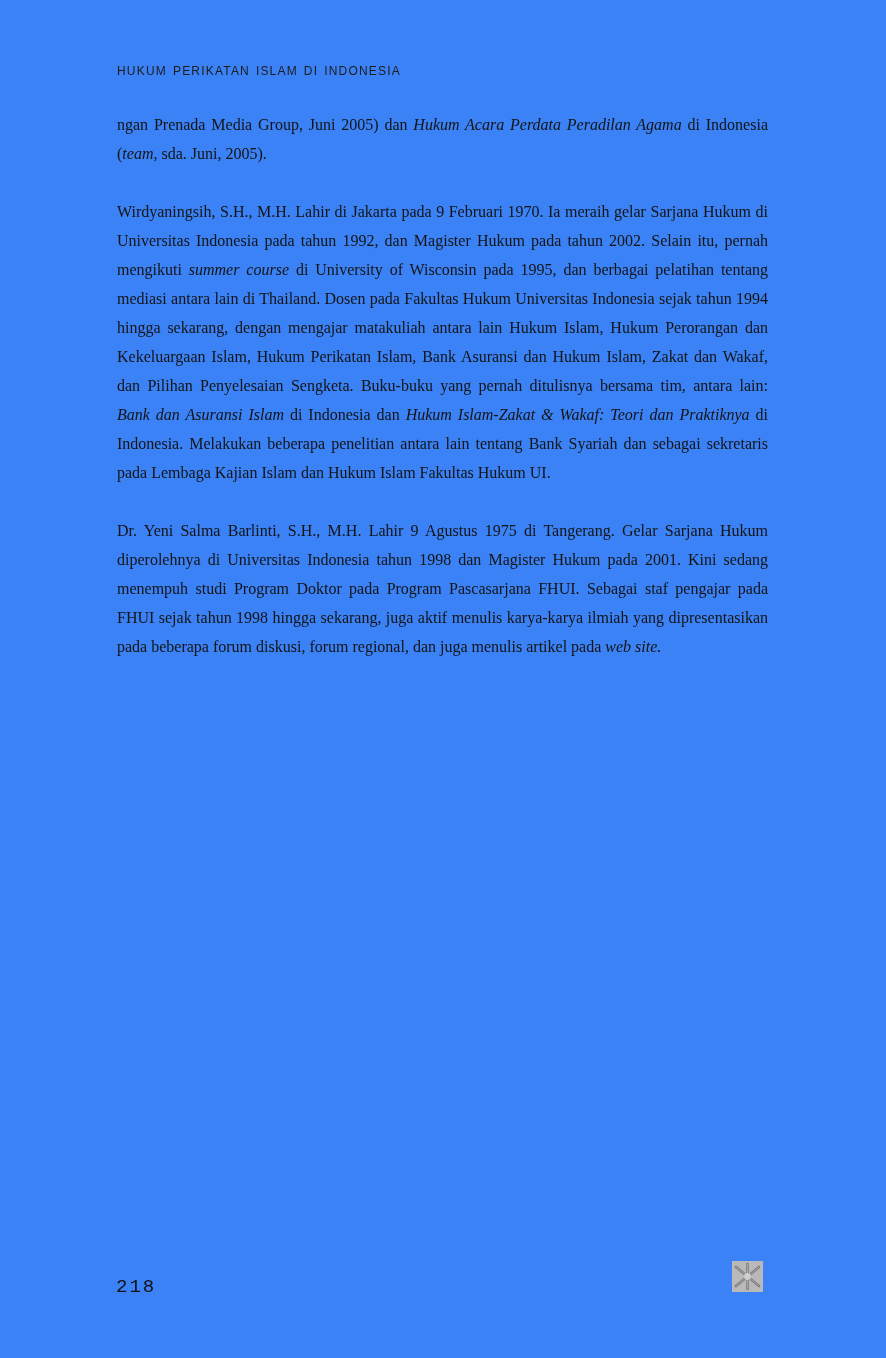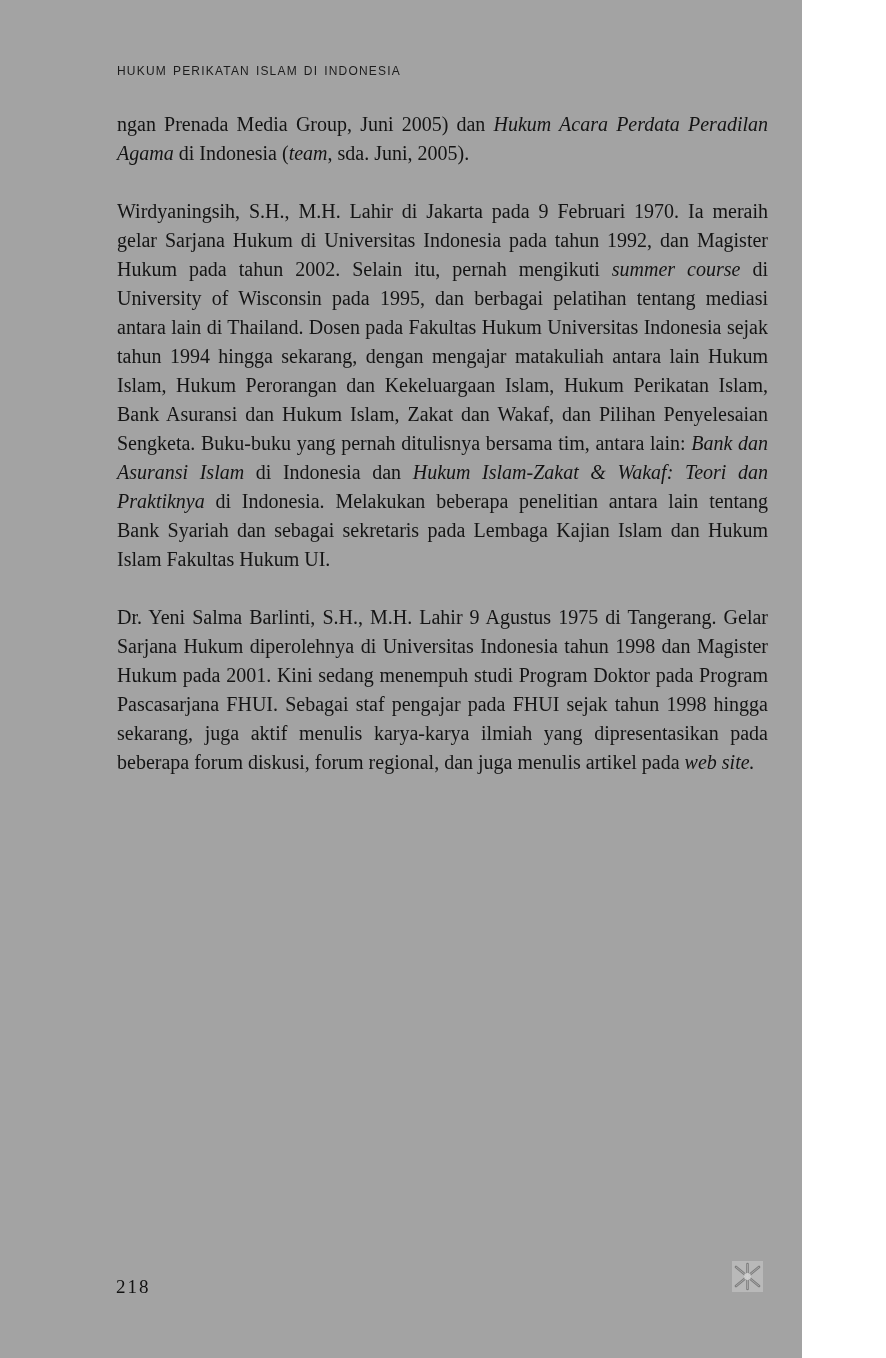--- a/index.html
+++ b/index.html
@@ -2,23 +2,23 @@
 <html><head>
 <meta charset="utf-8">
 <style>
   html, body {
     margin: 0;
     padding: 0;
     background: #ffffff;
   }
   .page {
     position: relative;
-    width: 802px;
+    width: 886px;
     height: 1358px;
-    background: #a3a3a3;
+    background: #3b82f6;
     overflow: hidden;
     font-family: "Liberation Serif", serif;
     color: #141414;
   }
   .running-header {
     position: absolute;
     top: 60px;
     left: 117px;
     font-family: "Liberation Sans", sans-serif;
     font-variant: small-caps;
@@ -28,33 +28,33 @@
     text-transform: lowercase;
   }
   .body-block {
     position: absolute;
     top: 110px;
     left: 117px;
     width: 651px;
   }
   .para {
     margin: 0 0 29px 0;
-    font-size: 20px;
+    font-size: 16px;
     line-height: 29px;
     text-align: justify;
     text-justify: inter-word;
     color: #141414;
   }
   .para .bold   { font-weight: normal; }
   .para .italic { font-style: italic; }
   .page-number {
     position: absolute;
     left: 116px;
     top: 1276px;
-    font-family: Liberation Serif, serif;
+    font-family: Liberation Mono, monospace;
     font-size: 19px;
     letter-spacing: 2px;
     color: #111111;
   }
   .ornament {
     position: absolute;
     left: 732px;
     top: 1261px;
     width: 31px;
     height: 31px;

